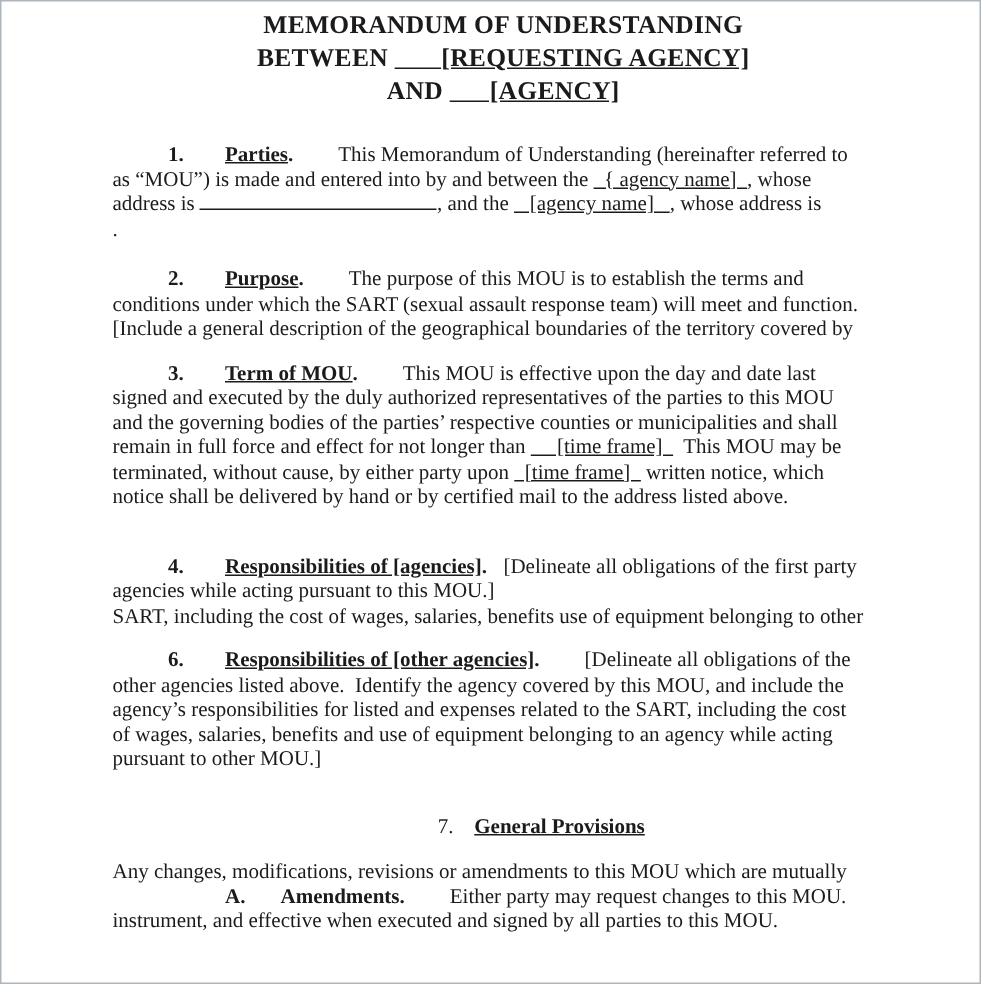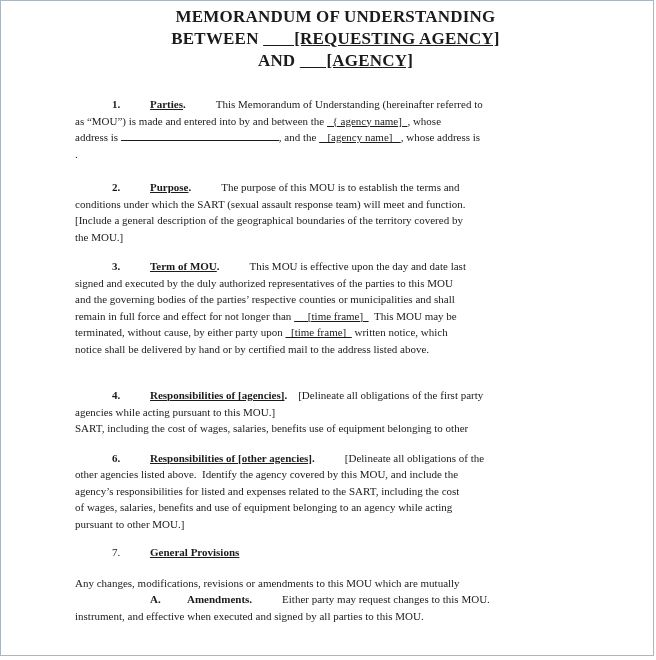--- a/index.html
+++ b/index.html
@@ -22,41 +22,41 @@
     border:1px solid var(--border);
     pointer-events:none;
   }
   .content{
     position:absolute;
     left:0;top:0;right:0;bottom:0;
     padding:6px 60px 0 75px;
     box-sizing:border-box;
   }
   .para{margin:0;}
-  .line{white-space:pre;font-size:11px;line-height:16.5px;}
+  .line{white-space:pre;font-size:14px;line-height:16.5px;}
   .title .line{
     text-align:center;
     font-size:17px;line-height:22px;
     font-weight:bold;
     letter-spacing:.2px;
   }
   .b{font-weight:bold;}
   .u{text-decoration:underline;}
   .sec-num{display:inline-block;width:75px;padding-left:37px;box-sizing:border-box;}
   .sub-num{display:inline-block;width:112px;padding-left:75px;box-sizing:border-box;}
   .tab{display:inline-block;width:30px;}
   .tab-sm{display:inline-block;width:11px;}
   .blank-lg{display:inline-block;width:158px;border-bottom:1px solid var(--ink);}
   
   .s1{margin-top:24px;}
   .s2{margin-top:17px;}
   .s3{margin-top:13px;}
   .s4{margin-top:30px;}
   .s6{margin-top:13px;}
-  .s7{margin-top:12px;}
+  .s7{margin-top:28px;text-align:center;}
   .s7a{margin-top:14px;}
 </style>
 </head>
 <body>
 
 <div class="page">
   <div class="frame"></div>
   <div class="content">
       <div class="para title">
         <div class="line"><span>MEMORANDUM OF UNDERSTANDING</span></div>
@@ -66,21 +66,20 @@
       <div class="para s1">
         <div class="line"><span class="b sec-num">1.</span><span class="b u">Parties</span><span class="b">.</span><span class="tab"></span><span>This Memorandum of Understanding (hereinafter referred to</span></div>
         <div class="line"><span>as “MOU”) is made and entered into by and between the </span><span class="u">  { agency name]  </span><span>, whose</span></div>
         <div class="line"><span>address is </span><span class="u blank-lg"></span><span>, and the </span><span class="u">   [agency name]   </span><span>, whose address is</span></div>
         <div class="line"><span>.</span></div>
       </div>
       <div class="para s2">
         <div class="line"><span class="b sec-num">2.</span><span class="b u">Purpose</span><span class="b">.</span><span class="tab"></span><span>The purpose of this MOU is to establish the terms and</span></div>
         <div class="line"><span>conditions under which the SART (sexual assault response team) will meet and function.</span></div>
         <div class="line"><span>[Include a general description of the geographical boundaries of the territory covered by</span></div>
-        <div class="line"><span>the MOU.]</span></div>
       </div>
       <div class="para s3">
         <div class="line"><span class="b sec-num">3.</span><span class="b u">Term of MOU</span><span class="b">.</span><span class="tab"></span><span>This MOU is effective upon the day and date last</span></div>
         <div class="line"><span>signed and executed by the duly authorized representatives of the parties to this MOU</span></div>
         <div class="line"><span>and the governing bodies of the parties’ respective counties or municipalities and shall</span></div>
         <div class="line"><span>remain in full force and effect for not longer than </span><span class="u">     [time frame]  </span><span>  This MOU may be</span></div>
         <div class="line"><span>terminated, without cause, by either party upon </span><span class="u">  [time frame]  </span><span> written notice, which</span></div>
         <div class="line"><span>notice shall be delivered by hand or by certified mail to the address listed above.</span></div>
       </div>
       <div class="para s4">

